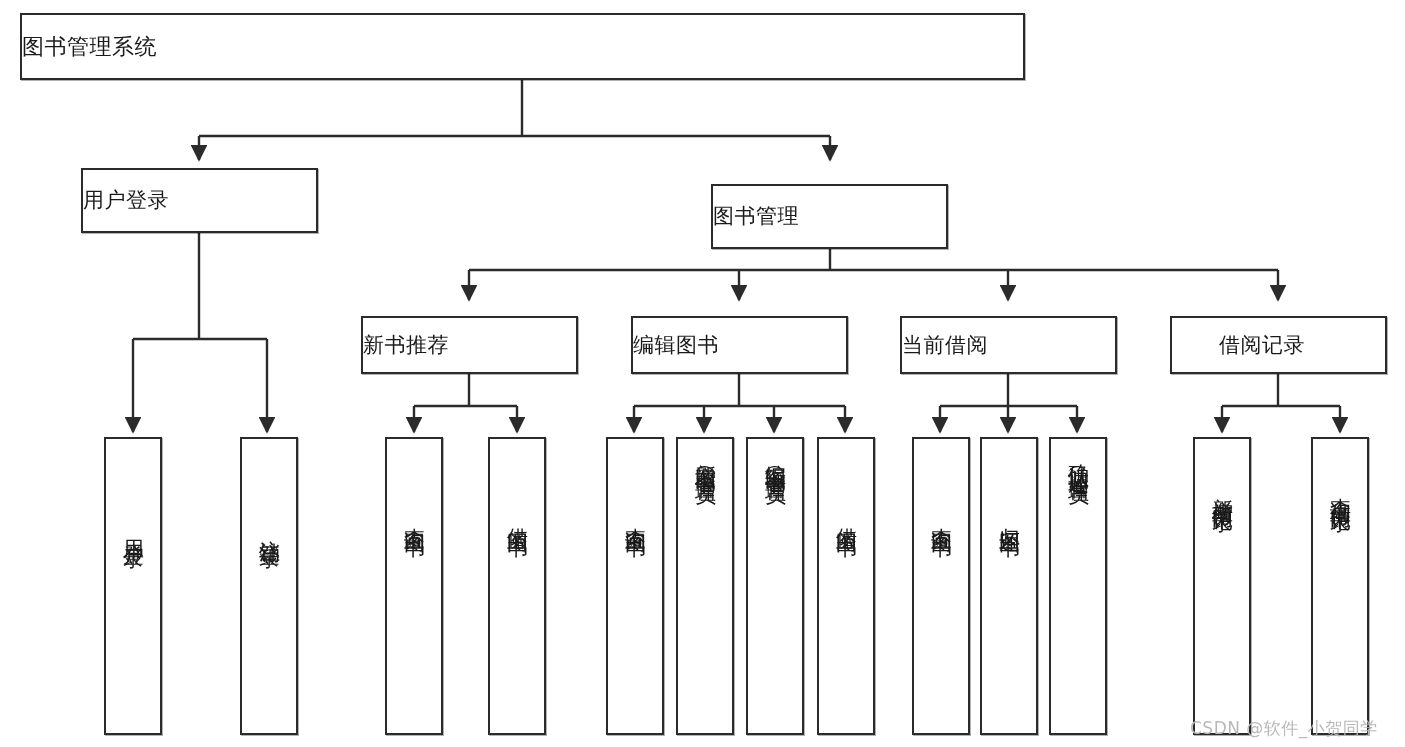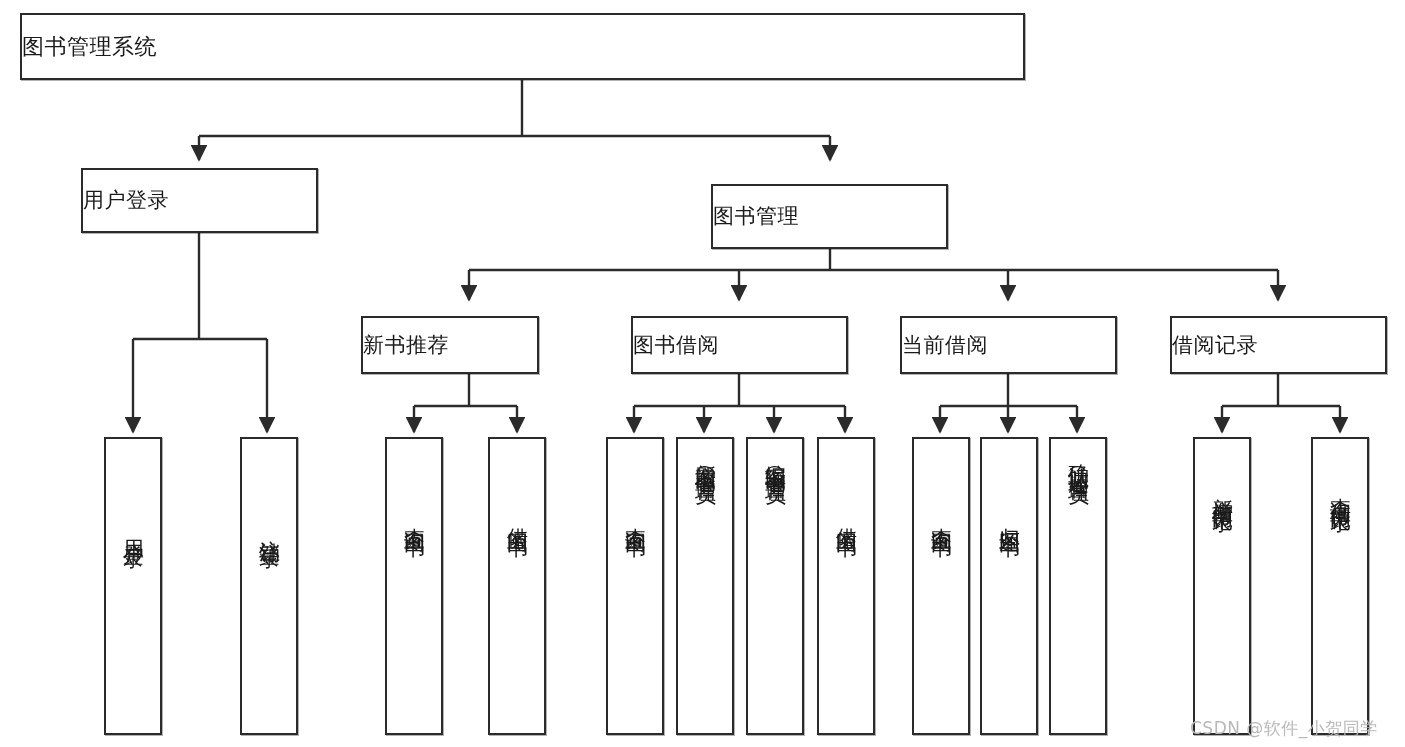--- a/index.html
+++ b/index.html
@@ -130,30 +130,30 @@
     <span class="label">图书管理系统</span>
   </div>
 
   <div class="node h" style="left:81px; top:168px; width:237px; height:65px;">
     <span class="label">用户登录</span>
   </div>
   <div class="node h" style="left:711px; top:168px; width:237px; height:65px;margin-top:16px;">
     <span class="label">图书管理</span>
   </div>
 
-  <div class="node h" style="left:361px; top:316px; width:178px; height:58px;">
+  <div class="node h" style="left:361px; top:316px; width:217px; height:58px;">
     <span class="label">新书推荐</span>
   </div>
   <div class="node h" style="left:631px; top:316px; width:217px; height:58px;">
-    <span class="label">图书借阅</span>
+    <span class="label">编辑图书</span>
   </div>
   <div class="node h" style="left:900px; top:316px; width:217px; height:58px;">
     <span class="label">当前借阅</span>
   </div>
-  <div class="node h" style="left:1170px; top:316px; width:217px; height:58px;">
+  <div class="node h" style="left:1170px; top:316px; width:217px; height:58px;padding-left:47px;">
     <span class="label">借阅记录</span>
   </div>
 
   <div class="node v" style="left:104px; top:437px; width:58px; height:298px; padding-top:84px;">
     <span class="label">用户登录</span>
   </div>
   <div class="node v" style="left:240px; top:437px; width:58px; height:298px; padding-top:84px;">
     <span class="label">注销登录</span>
   </div>
 

